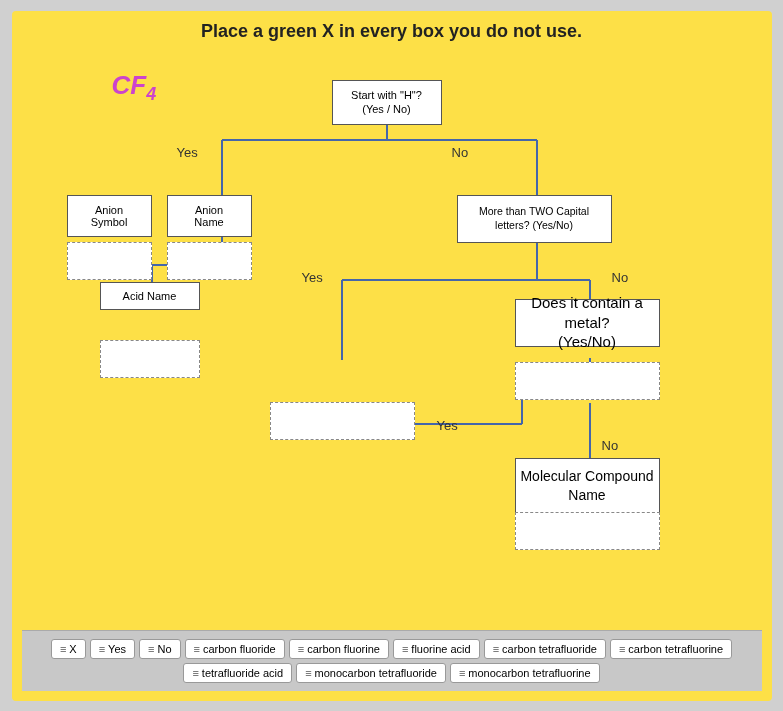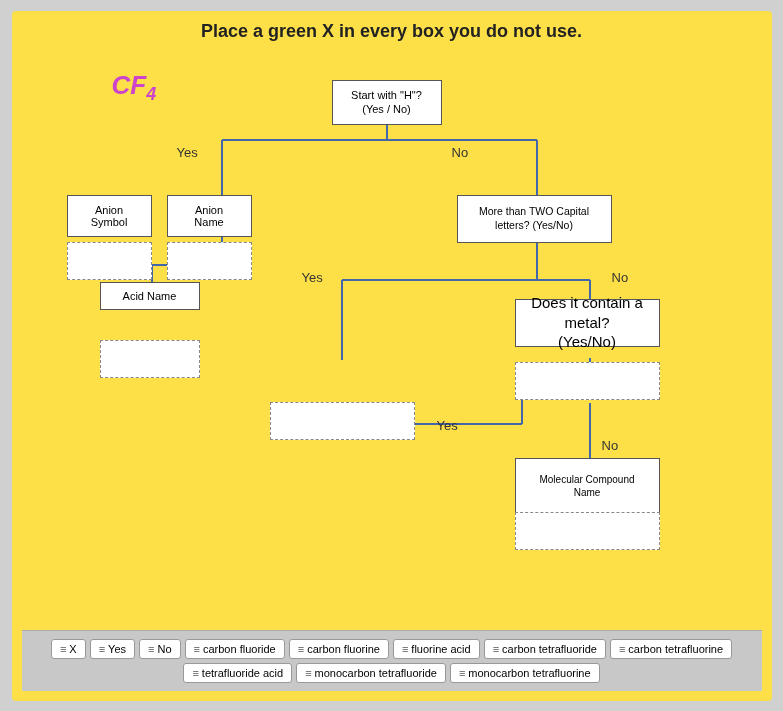--- a/index.html
+++ b/index.html
@@ -197,21 +197,21 @@
 
     <div class="box-dashed" style="left:248px; top:352px; width:145px; height:38px;"></div>
 
     <div class="box" style="left:493px; top:249px; width:145px; height:48px; font-size:15px; line-height:1.3;">
       <span style="white-space:pre-line;">Does it contain a metal?
 (Yes/No)</span>
     </div>
 
     <div class="box-dashed" style="left:493px; top:312px; width:145px; height:38px;"></div>
 
-    <div class="box" style="left:493px; top:408px; width:145px; height:56px; font-size:10px; line-height:1.3;">
+    <div class="box" style="left:493px; top:408px; width:145px; height:56px; font-size:14px; line-height:1.3;">
       <span style="white-space:pre-line;">Molecular Compound
 Name</span>
     </div>
 
     <div class="box-dashed" style="left:493px; top:462px; width:145px; height:38px;"></div>
 
   </div>
 
   <div class="answer-bank">
   <div class="answer-chip">

